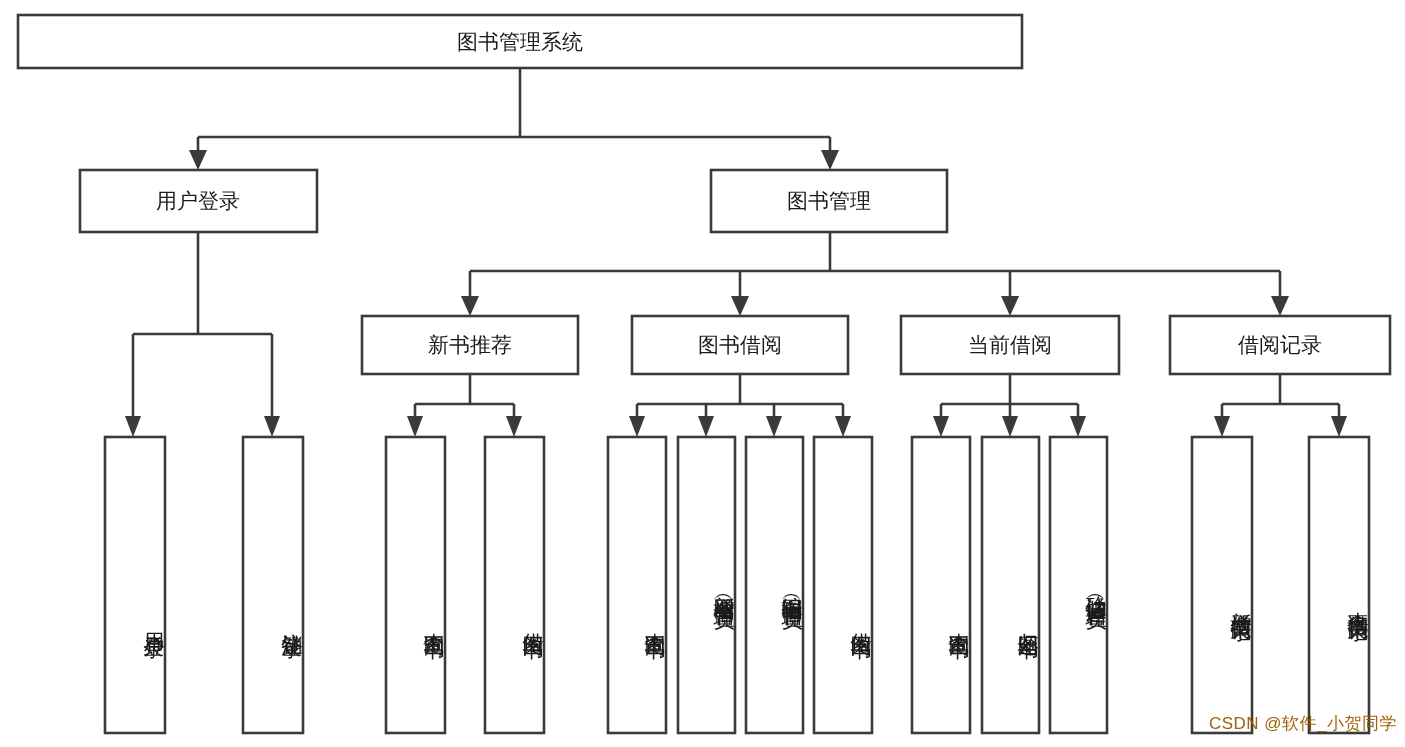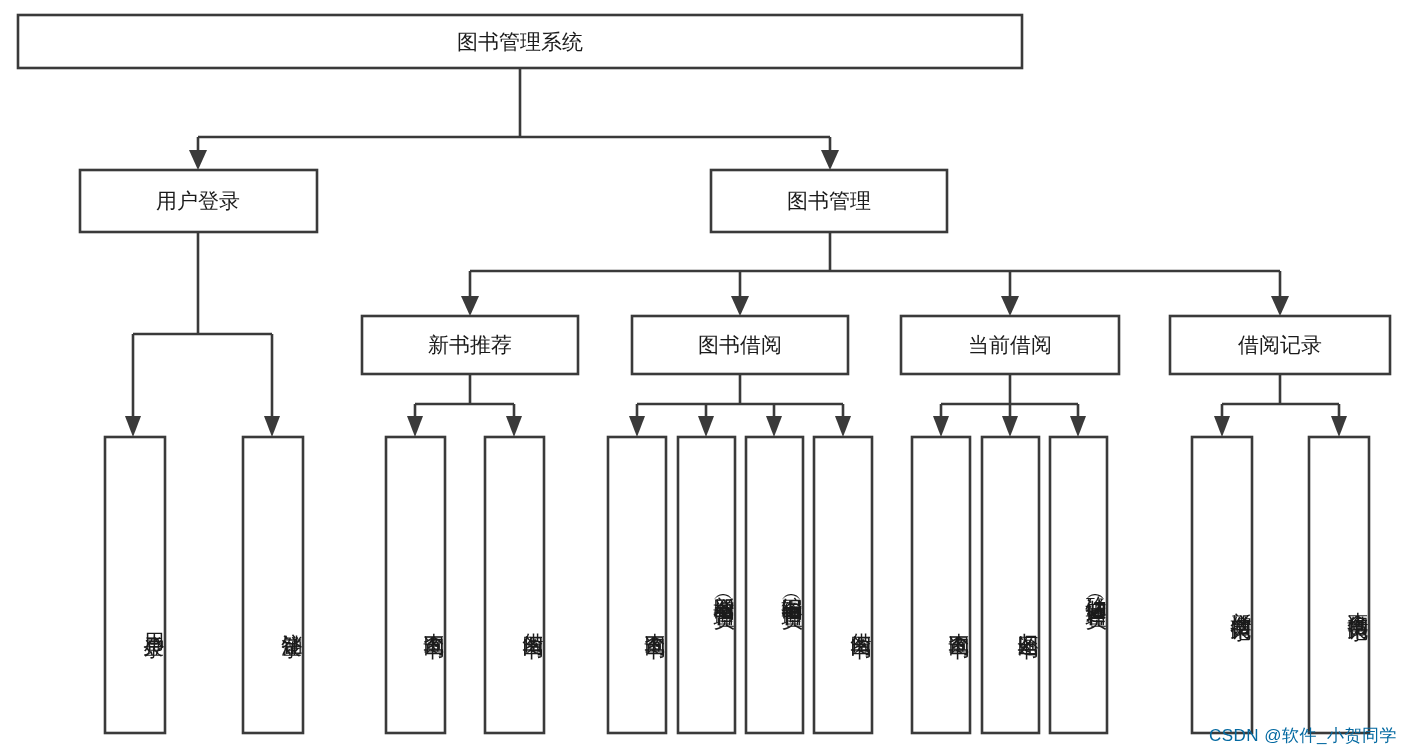--- a/index.html
+++ b/index.html
@@ -61,24 +61,24 @@
     font-size: 21px;
     line-height: 1.0;
     letter-spacing: 2px;
     color: #1b1b1b;
     white-space: nowrap;
     pointer-events: none;
   }
   .watermark {
     position: absolute;
     right: 8px;
-    bottom: 0;
+    bottom: 12px;
     font-family: "Liberation Sans", "DejaVu Sans", sans-serif;
     font-size: 17px;
-    color: #0369a1;
+    color: #a16207;
     letter-spacing: 0.5px;
     white-space: nowrap;
   }
 </style>
 </head>
 <body>
 
 <div id="diagram-root">
 
   <svg class="diagram-canvas" viewBox="0 0 1405 747" xmlns="http://www.w3.org/2000/svg">

